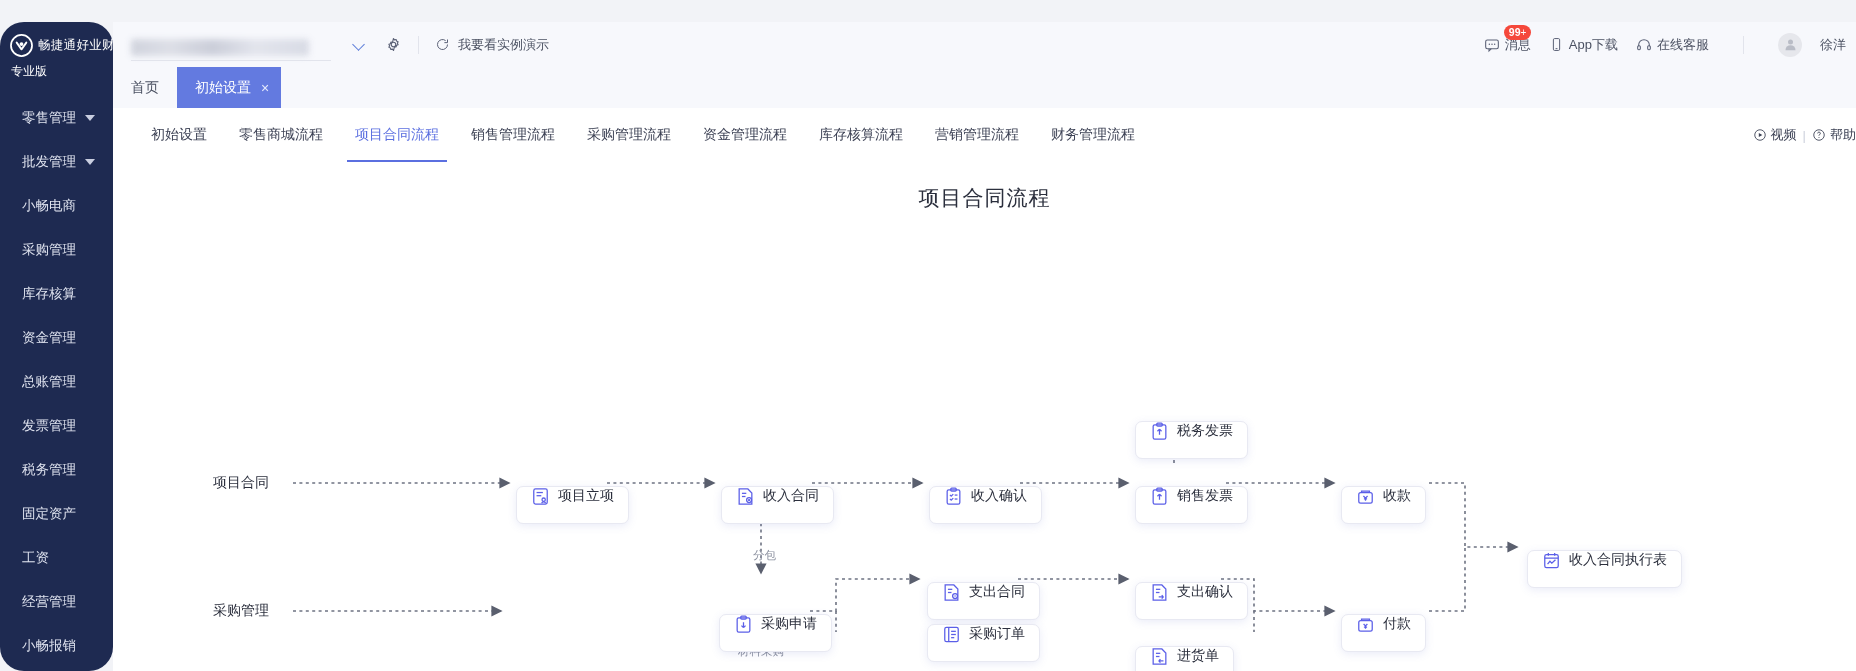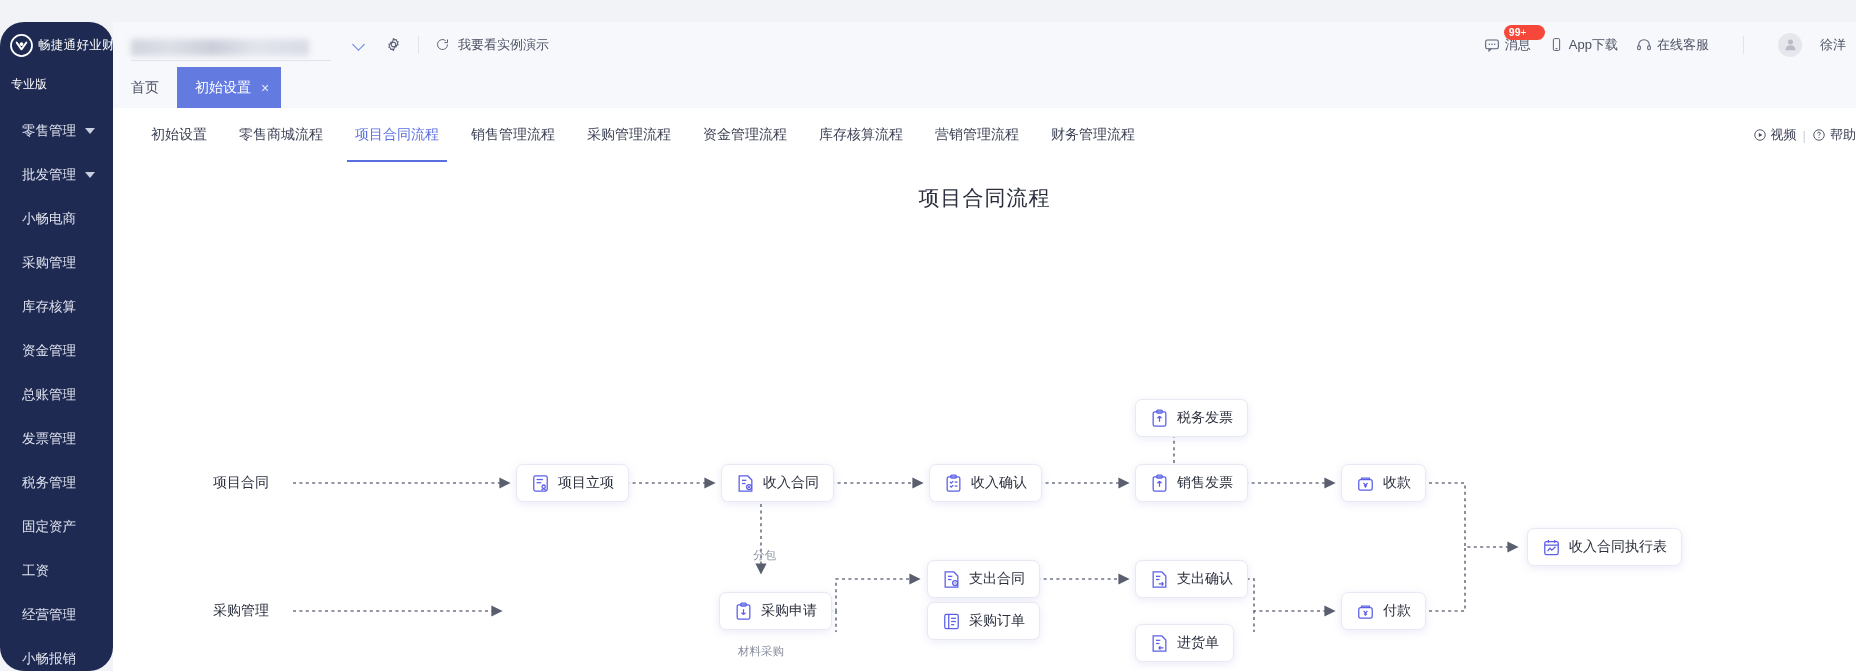--- a/index.html
+++ b/index.html
@@ -14,21 +14,21 @@
 
   
   .sidebar {
     position: absolute; left: 0; top: 22px; width: 113px; height: 649px;
     background: #1e2a51; color: #e8eaf2; overflow: hidden; border-radius: 24px;
   }
   .brand { padding: 12px 8px 4px 10px; }
   .brand-row { display: flex; align-items: center; gap: 5px; }
   .brand-logo { width: 23px; height: 23px; flex: none; }
   .brand-name { font-size: 12.5px; color: #fff; letter-spacing: .3px; white-space: nowrap; }
-  .brand-sub { font-size: 12px; color: #fff; margin-top: 19px; padding-left: 1px; }
+  .brand-sub { font-size: 12px; color: #fff; margin-top: 6px; padding-left: 1px; }
   .nav { margin-top: 12px; }
   .nav-item {
     height: 44px; display: flex; align-items: center;
     padding-left: 22px; font-size: 13.5px; color: #dfe3ef; cursor: pointer;
     gap: 9px; white-space: nowrap;
   }
   .caret { width: 0; height: 0; border-left: 5px solid transparent;
            border-right: 5px solid transparent; border-top: 6px solid #c9cee0; }
 
   
@@ -64,21 +64,21 @@
   .topbar-right {
     margin-left: auto; display: flex; align-items: center; padding-right: 10px; gap: 18px;
   }
   .tb-item {
     display: flex; align-items: center; gap: 5px; font-size: 13px; color: #4b5162;
     cursor: pointer; position: relative;
   }
   .badge {
     position: absolute; left: 20px; top: -11px;
     background: #f5483b; color: #fff; font-size: 10.5px; font-weight: bold;
-    border-radius: 9px; padding: 1px 19px 1px 5px; line-height: 13px; white-space: nowrap;
+    border-radius: 9px; padding: 1px 5px 1px 5px; line-height: 13px; white-space: nowrap;
   }
   .badge .plus { font-weight: normal; font-size: 10px; }
   .avatar {
     width: 24px; height: 24px; border-radius: 50%; background: #e6e7ec;
     display: flex; align-items: center; justify-content: center;
   }
   .user-name { font-size: 13px; color: #4b5162; }
 
   
   .tabstrip {
@@ -121,22 +121,22 @@
     text-align: center; font-size: 21px; color: #2b2f3d; margin-top: 22px; letter-spacing: 1px;
   }
 
   
   .canvas { position: relative; width: 100%; height: 420px; margin-top: 0; }
   .flow-svg { position: absolute; left: 0; top: 0; width: 100%; height: 420px; }
   .node {
     position: absolute; height: 38px; background: #fff;
     border: 1px solid #e8e9f2; border-radius: 7px;
     box-shadow: 0 2px 8px rgba(96,110,200,.13);
-    display: flex; align-items: center; gap: 8px; padding: 0 14px;
-    font-size: 14px; color: #2b2f3d; white-space: nowrap; cursor: pointer;
+    display: flex; align-items: flex-start; gap: 8px; padding: 0 14px;
+    font-size: 14px; color: #2b2f3d; white-space: nowrap; cursor: pointer; margin-top: 22px;
   }
   .node .nicon { width: 19px; height: 19px; flex: none; display: block; }
   .row-label {
     position: absolute; font-size: 14px; color: #2b2f3d; white-space: nowrap;
   }
   .edge-label {
     position: absolute; font-size: 11.5px; color: #8a8f9e; white-space: nowrap;
   }
 </style>
 </head>

